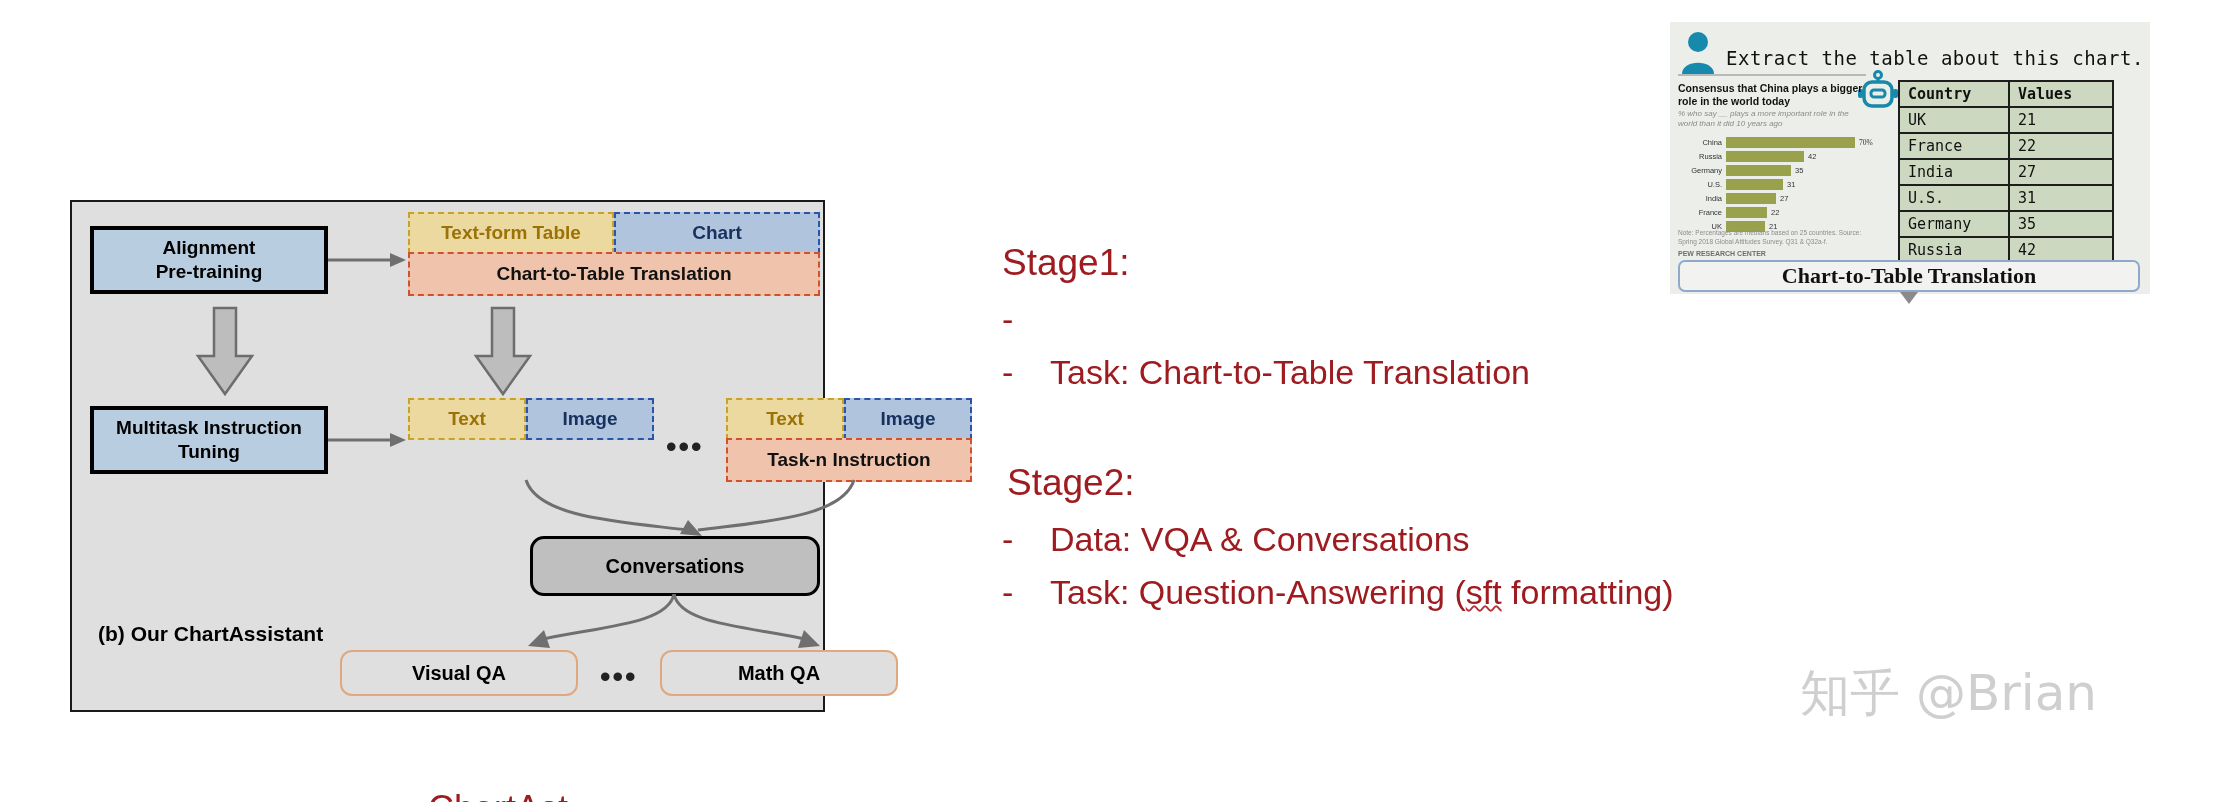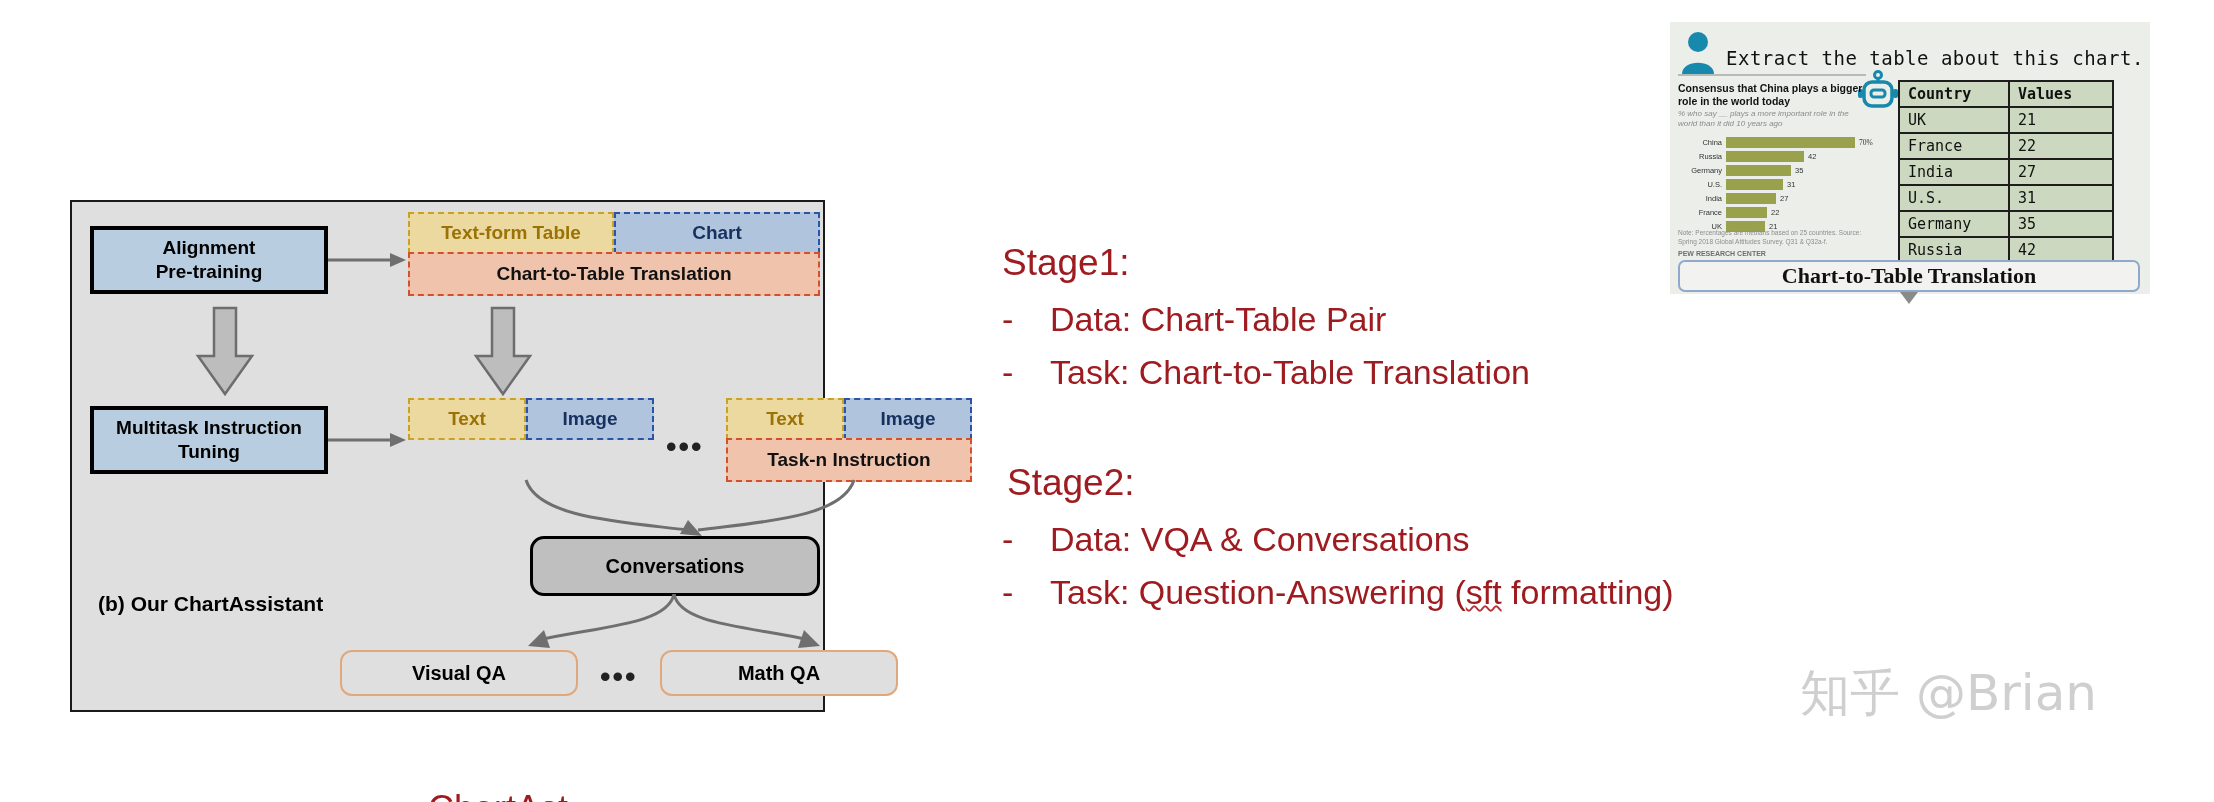--- a/index.html
+++ b/index.html
@@ -20,21 +20,21 @@
 
   .dashgroup{position:absolute;box-sizing:border-box;}
   .d-text{background:#ecd9a0;border:2px dashed #c8a227;color:#9a7206;font-size:19px;}
   .d-img{background:#b0c4de;border:2px dashed #2a54a8;color:#17315f;font-size:19px;}
   .d-instr{background:#f0c3ac;border:2px dashed #d2502a;color:#111;font-size:19px;}
 
   .assistant{background:#bfbfbf;border:3px solid #000;border-radius:14px;font-size:20px;}
   .qabox{background:#dfdfdf;border:2px solid #e0a87c;border-radius:12px;font-size:20px;}
 
   .ellipsis{position:absolute;font-size:30px;font-weight:bold;color:#222;letter-spacing:2px;}
-  .panel-caption{position:absolute;font-size:21px;font-weight:bold;color:#000;}
+  .panel-caption{position:absolute;font-size:21px;font-weight:bold;color:#000;margin-top:30px;}
 
   
   .fatarrow{position:absolute;}
   
   .connector{position:absolute;}
 
   
   .red-head{position:absolute;color:#9e1b20;font-size:37px;font-weight:normal;white-space:nowrap;}
   .red-dash{position:absolute;color:#9e1b20;font-size:34px;white-space:nowrap;}
   .red-item{position:absolute;color:#9e1b20;font-size:34px;white-space:nowrap;}
@@ -158,21 +158,20 @@
 
     <div class="blk qabox" style="left:268px;top:448px;width:238px;height:46px;">Visual QA</div>
     <div class="ellipsis" style="left:528px;top:458px;">•••</div>
     <div class="blk qabox" style="left:588px;top:448px;width:238px;height:46px;">Math QA</div>
 
     <div class="panel-caption" style="left:26px;top:390px;">(b) Our ChartAssistant</div>
   </div>
 
   <div class="red-head" style="left:1002px;top:242px;">Stage1:</div>
   <div class="red-dash" style="left:1002px;top:300px;">-</div>
-  <div class="red-item" style="left:1050px;top:300px;">Data: Chart-Table Pair</div>
   <div class="red-dash" style="left:1002px;top:353px;">-</div>
   <div class="red-item" style="left:1050px;top:353px;">Task: Chart-to-Table Translation</div>
 
   <div class="red-head" style="left:1007px;top:462px;">Stage2:</div>
   <div class="red-dash" style="left:1002px;top:520px;">-</div>
   <div class="red-item" style="left:1050px;top:520px;">Data: VQA &amp; Conversations</div>
   <div class="red-dash" style="left:1002px;top:573px;">-</div>
   <div class="red-item" style="left:1050px;top:573px;">
     <span>Task: Question-Answering (</span><span class="squiggle">sft</span><span> formatting)</span>
   </div>

